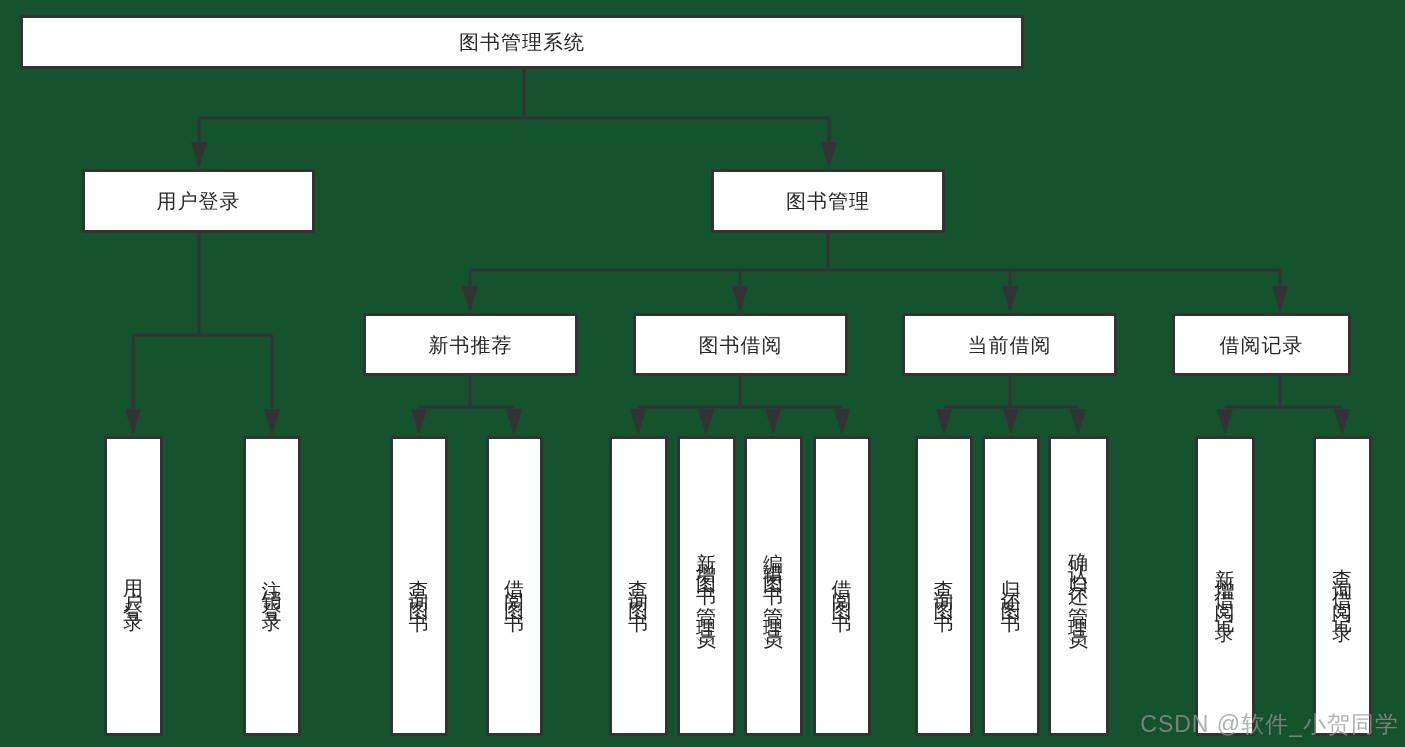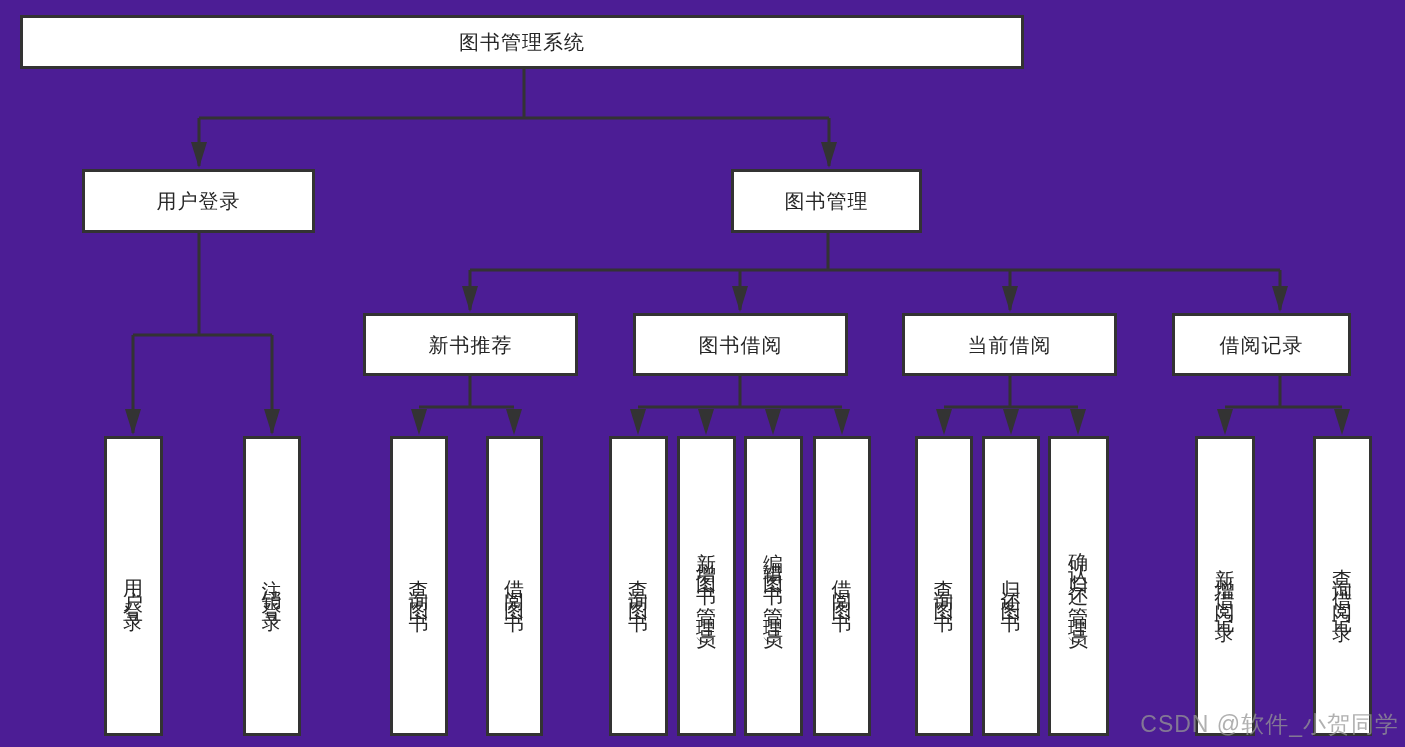--- a/index.html
+++ b/index.html
@@ -5,21 +5,21 @@
   html, body {
     margin: 0;
     padding: 0;
     background: #ffffff;
     font-family: "Liberation Sans", "DejaVu Sans", sans-serif;
   }
   .canvas {
     position: relative;
     width: 1405px;
     height: 747px;
-    background: #4c1d95;
+    background: #14532d;
     overflow: hidden;
   }
   .connectors {
     position: absolute;
     left: 0;
     top: 0;
     width: 1405px;
     height: 747px;
     pointer-events: none;
   }
@@ -95,21 +95,21 @@
       <polygon points="1003,409 1019,409 1011,435"></polygon>
       <polygon points="1070,409 1086,409 1078,435"></polygon>
       <polygon points="1217,409 1233,409 1225,435"></polygon>
       <polygon points="1334,409 1350,409 1342,435"></polygon>
     </g>
   </svg>
 
   <div class="box" style="left:20px; top:15px; width:1004px; height:54px;">图书管理系统</div>
 
   <div class="box" style="left:82px; top:169px; width:233px; height:64px;">用户登录</div>
-  <div class="box" style="left:711px; top:169px; width:191px; height:64px;margin-left:20px;">图书管理</div>
+  <div class="box" style="left:711px; top:169px; width:234px; height:64px;">图书管理</div>
 
   <div class="box" style="left:363px; top:313px; width:215px; height:63px;text-align:right;">新书推荐</div>
   <div class="box" style="left:633px; top:313px; width:215px; height:63px;">图书借阅</div>
   <div class="box" style="left:902px; top:313px; width:215px; height:63px;">当前借阅</div>
   <div class="box" style="left:1172px; top:313px; width:179px; height:63px;">借阅记录</div>
 
   <div class="box leaf" style="left:104px; width:59px;">用户登录</div>
   <div class="box leaf" style="left:243px; width:58px;">注销登录</div>
 
   <div class="box leaf" style="left:390px; width:58px;">查询图书</div>

